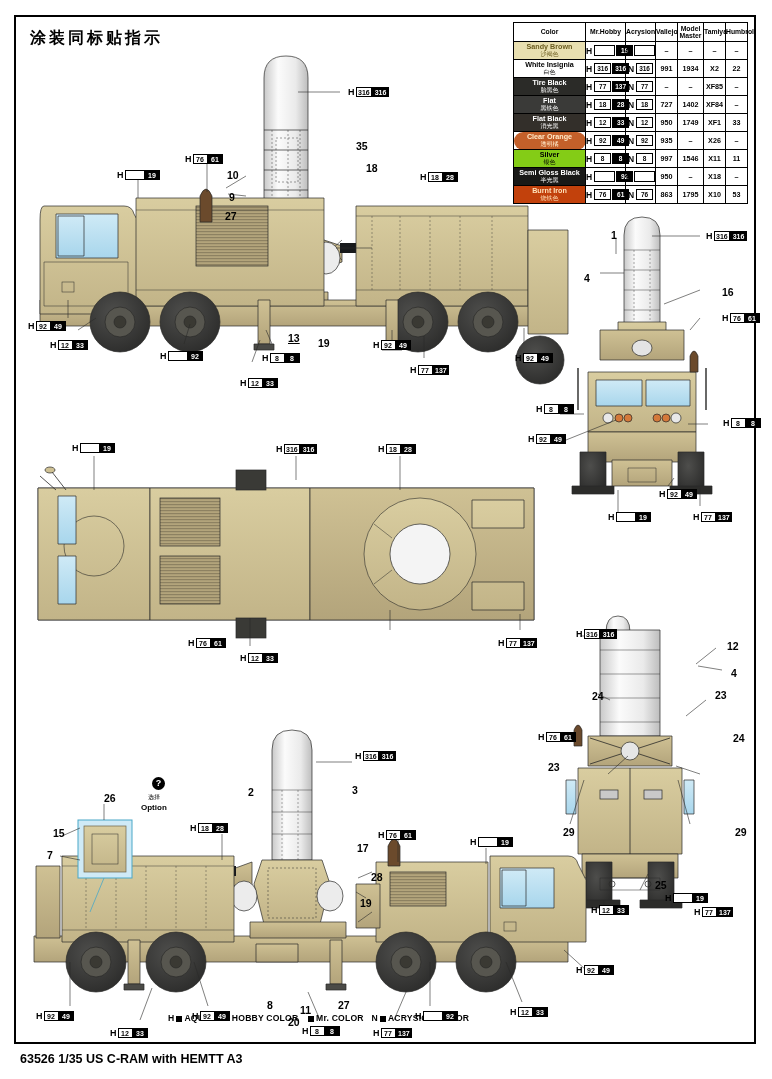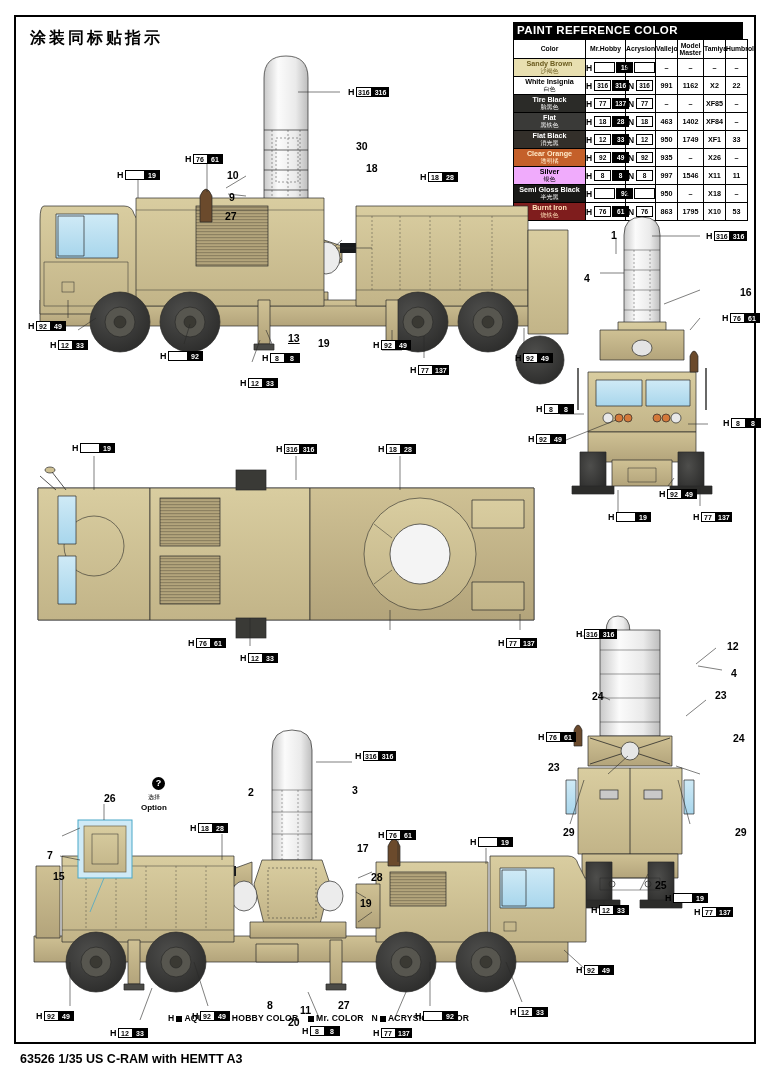--- a/index.html
+++ b/index.html
@@ -71,21 +71,20 @@
 <body>
 
 <div id="page">
 
   <div id="frame"></div>
 
   <div class="title-cn">涂装同标贴指示</div>
   <div class="footer-code">63526 1/35 US C-RAM with HEMTT A3</div>
 
   <div id="paint-table">
-    <div class="pt-head">PAINT  REFERENCE COLOR</div>
     <table class="pt">
       <colgroup>
           <col class="c-color">
           <col class="c-hobby">
           <col class="c-acry">
           <col class="c-vj">
           <col class="c-mm">
           <col class="c-tam">
           <col class="c-hum">
         </colgroup>
@@ -122,21 +121,21 @@
             <td><span class="chip">
                 <span class="pfx">H</span>
                 <span class="bx">316</span>
                 <span class="bx blk">316</span>
               </span></td>
             <td><span class="chip">
                 <span class="pfx">N</span>
                 <span class="bx">316</span>
               </span></td>
             <td class="num">991</td>
-            <td class="num">1162</td>
+            <td class="num">1934</td>
             <td class="num">X2</td>
             <td class="num">22</td>
           </tr>
           <tr>
             <td class="cname" style="background: rgb(43, 43, 40); color: rgb(255, 255, 255);"><span>Tire Black</span><span class="cn">胎黑色</span></td>
             <td><span class="chip">
                 <span class="pfx">H</span>
                 <span class="bx">77</span>
                 <span class="bx blk">137</span>
               </span></td>
@@ -153,21 +152,21 @@
             <td class="cname" style="background: rgb(58, 58, 56); color: rgb(255, 255, 255);"><span>Flat</span><span class="cn">黑铁色</span></td>
             <td><span class="chip">
                 <span class="pfx">H</span>
                 <span class="bx">18</span>
                 <span class="bx blk">28</span>
               </span></td>
             <td><span class="chip">
                 <span class="pfx">N</span>
                 <span class="bx">18</span>
               </span></td>
-            <td class="num">463</td>
+            <td class="num">727</td>
             <td class="num">1402</td>
             <td class="num">XF84</td>
             <td class="num">–</td>
           </tr>
           <tr>
             <td class="cname" style="background: rgb(51, 47, 42); color: rgb(255, 255, 255);"><span>Flat Black</span><span class="cn">消光黑</span></td>
             <td><span class="chip">
                 <span class="pfx">H</span>
                 <span class="bx">12</span>
                 <span class="bx blk">33</span>
@@ -175,37 +174,37 @@
             <td><span class="chip">
                 <span class="pfx">N</span>
                 <span class="bx">12</span>
               </span></td>
             <td class="num">950</td>
             <td class="num">1749</td>
             <td class="num">XF1</td>
             <td class="num">33</td>
           </tr>
           <tr>
-            <td class="cname" style="background: rgb(196, 96, 42); color: rgb(255, 233, 200);"><span>Clear Orange</span><span class="cn">透明橘</span></td>
+            <td class="cname" style="background: rgb(196, 96, 42); color: rgb(255, 233, 200); border-radius: 9px;"><span>Clear Orange</span><span class="cn">透明橘</span></td>
             <td><span class="chip">
                 <span class="pfx">H</span>
                 <span class="bx">92</span>
                 <span class="bx blk">49</span>
               </span></td>
             <td><span class="chip">
                 <span class="pfx">N</span>
                 <span class="bx">92</span>
               </span></td>
             <td class="num">935</td>
             <td class="num">–</td>
             <td class="num">X26</td>
             <td class="num">–</td>
           </tr>
           <tr>
-            <td class="cname" style="background: #f0abfc; color: rgb(0, 0, 0);"><span>Silver</span><span class="cn">银色</span></td>
+            <td class="cname" style="background: #84cc16; color: rgb(0, 0, 0);"><span>Silver</span><span class="cn">银色</span></td>
             <td><span class="chip">
                 <span class="pfx">H</span>
                 <span class="bx">8</span>
                 <span class="bx blk">8</span>
               </span></td>
             <td><span class="chip">
                 <span class="pfx">N</span>
                 <span class="bx">8</span>
               </span></td>
             <td class="num">997</td>
@@ -223,21 +222,21 @@
             <td><span class="chip">
                 <span class="pfx">N</span>
                 <span class="bx empty"></span>
               </span></td>
             <td class="num">950</td>
             <td class="num">–</td>
             <td class="num">X18</td>
             <td class="num">–</td>
           </tr>
           <tr>
-            <td class="cname" style="background: #7f1d1d; color: rgb(255, 224, 184);"><span>Burnt Iron</span><span class="cn">烧铁色</span></td>
+            <td class="cname" style="background: #c2410c; color: rgb(255, 224, 184);"><span>Burnt Iron</span><span class="cn">烧铁色</span></td>
             <td><span class="chip">
                 <span class="pfx">H</span>
                 <span class="bx">76</span>
                 <span class="bx blk">61</span>
               </span></td>
             <td><span class="chip">
                 <span class="pfx">N</span>
                 <span class="bx">76</span>
               </span></td>
             <td class="num">863</td>
@@ -584,21 +583,21 @@
       <div class="cal" style="left: 410px; top: 365px;">
         <span class="h">H</span>
         <span class="b ">77</span>
         <span class="b k">137</span>
       </div>
       <div class="cal" style="left: 515px; top: 353px;">
         <span class="h">H</span>
         <span class="b ">92</span>
         <span class="b k">49</span>
       </div>
-      <div class="pn" style="left: 356px; top: 141px;">30</div>
+      <div class="pn" style="left: 356px; top: 141px;">35</div>
       <div class="pn" style="left: 366px; top: 163px;">18</div>
       <div class="pn" style="left: 227px; top: 170px;">10</div>
       <div class="pn" style="left: 229px; top: 192px;">9</div>
       <div class="pn" style="left: 225px; top: 211px;">27</div>
       <div class="pn" style="left: 288px; top: 333px; text-decoration: underline;">13</div>
       <div class="pn" style="left: 318px; top: 338px;">19</div>
       <div class="cal" style="left: 706px; top: 231px;">
         <span class="h">H</span>
         <span class="b ">316</span>
         <span class="b k">316</span>
@@ -633,21 +632,21 @@
         <span class="b w"></span>
         <span class="b k">19</span>
       </div>
       <div class="cal" style="left: 693px; top: 512px;">
         <span class="h">H</span>
         <span class="b ">77</span>
         <span class="b k">137</span>
       </div>
       <div class="pn" style="left: 611px; top: 230px;">1</div>
       <div class="pn" style="left: 584px; top: 273px;">4</div>
-      <div class="pn" style="left: 740px; top: 287px;">16</div>
+      <div class="pn" style="left: 722px; top: 287px;">16</div>
       <div class="cal" style="left: 72px; top: 443px;">
         <span class="h">H</span>
         <span class="b w"></span>
         <span class="b k">19</span>
       </div>
       <div class="cal" style="left: 276px; top: 444px;">
         <span class="h">H</span>
         <span class="b ">316</span>
         <span class="b k">316</span>
       </div>
@@ -758,21 +757,21 @@
       <div class="cal" style="left: 415px; top: 1011px;">
         <span class="h">H</span>
         <span class="b w"></span>
         <span class="b k">92</span>
       </div>
       <div class="cal" style="left: 510px; top: 1007px;">
         <span class="h">H</span>
         <span class="b ">12</span>
         <span class="b k">33</span>
       </div>
-      <div class="pn" style="left: 53px; top: 871px;">15</div>
+      <div class="pn" style="left: 53px; top: 828px;">15</div>
       <div class="pn" style="left: 47px; top: 850px;">7</div>
       <div class="pn" style="left: 248px; top: 787px;">2</div>
       <div class="pn" style="left: 352px; top: 785px;">3</div>
       <div class="pn" style="left: 357px; top: 843px;">17</div>
       <div class="pn" style="left: 371px; top: 872px;">28</div>
       <div class="pn" style="left: 360px; top: 898px;">19</div>
       <div class="pn" style="left: 300px; top: 1005px;">11</div>
       <div class="pn" style="left: 288px; top: 1017px;">20</div>
       <div class="pn" style="left: 267px; top: 1000px;">8</div>
       <div class="pn" style="left: 338px; top: 1000px;">27</div>

